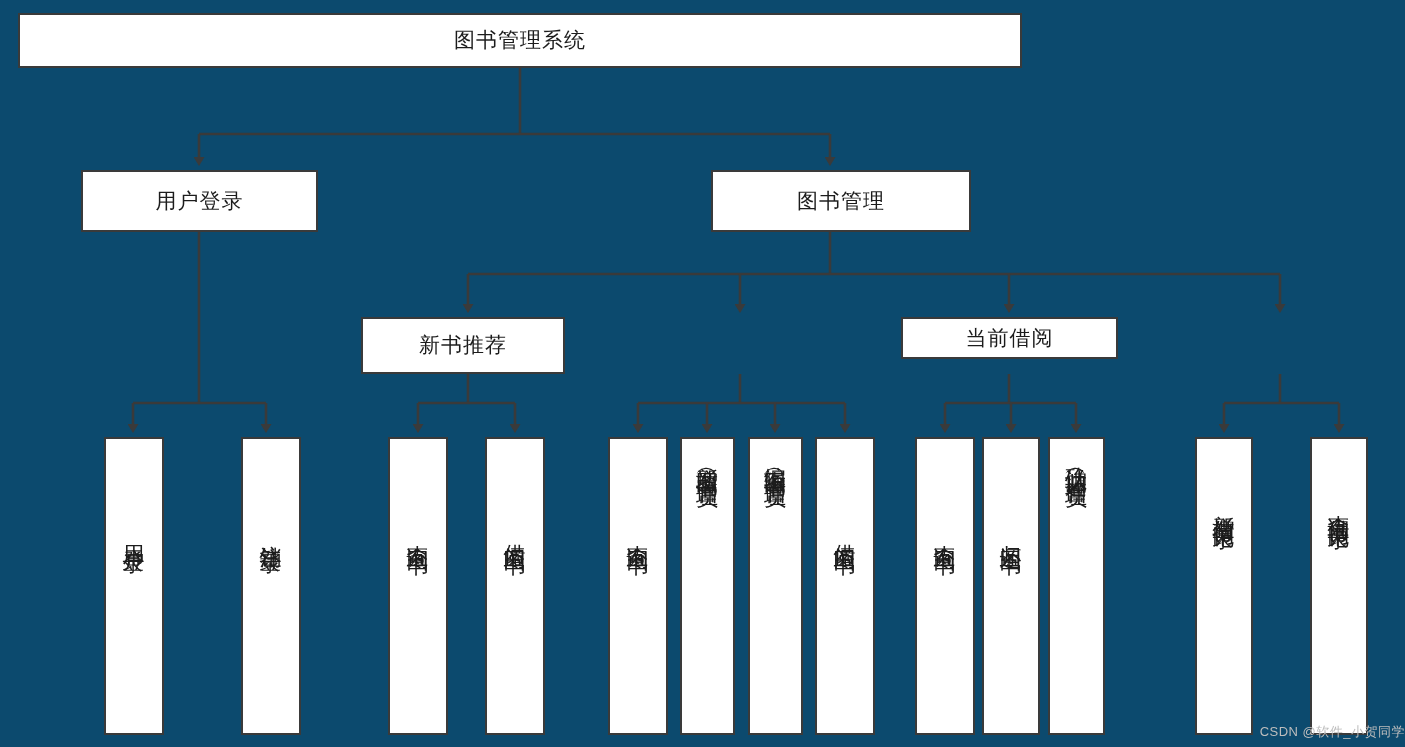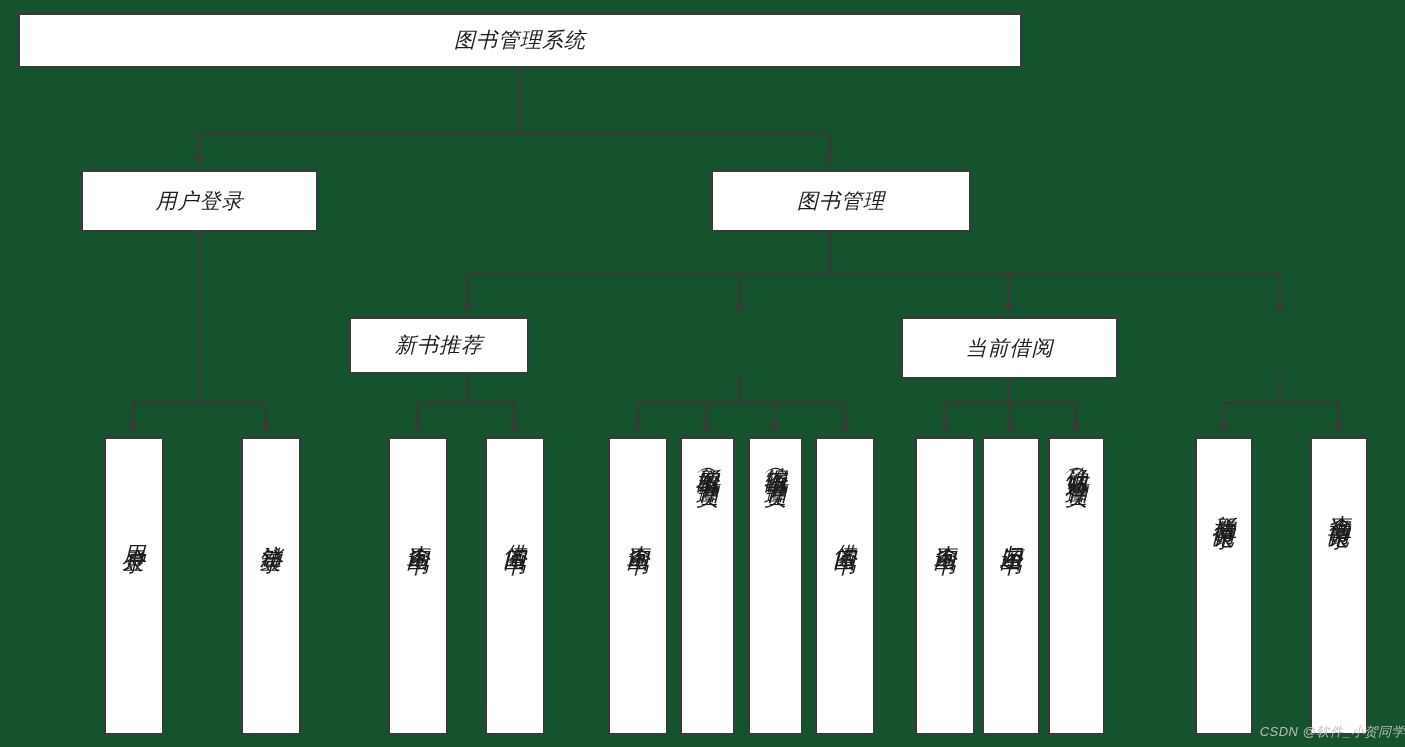--- a/index.html
+++ b/index.html
@@ -7,23 +7,22 @@
     padding: 0;
     background: #ffffff;
   }
   body {
     font-family: "Liberation Sans", "DejaVu Sans", sans-serif;
   }
   #canvas {
     position: relative;
     width: 1405px;
     height: 747px;
-    background: #14532d;
+    background: #0c4a6e;
     overflow: hidden;
-    font-style: italic;
   }
   svg#wires {
     position: absolute;
     left: 0;
     top: 0;
     width: 1405px;
     height: 747px;
     pointer-events: none;
   }
   .node {
@@ -136,24 +135,24 @@
     <span class="label">图书管理系统</span>
   </div>
 
   <div class="node horiz" style="left:81px; top:170px; width:237px; height:62px;">
     <span class="label">用户登录</span>
   </div>
   <div class="node horiz" style="left:711px; top:170px; width:260px; height:62px;">
     <span class="label">图书管理</span>
   </div>
 
-  <div class="node horiz" style="left:349px; top:317px; width:180px; height:57px;">
+  <div class="node horiz" style="left:361px; top:317px; width:204px; height:57px;">
     <span class="label">新书推荐</span>
   </div>
-  <div class="node horiz" style="left:901px; top:317px; width:217px; height:62px;align-items:center;">
+  <div class="node horiz" style="left:901px; top:317px; width:217px; height:42px;align-items:center;">
     <span class="label">当前借阅</span>
   </div>
 
   <div class="node vert midpad" style="left:104px; top:437px; width:60px; height:298px;">
     <span class="label">用户登录</span>
   </div>
   <div class="node vert midpad" style="left:241px; top:437px; width:60px; height:298px;">
     <span class="label">注销登录</span>
   </div>
   <div class="node vert midpad" style="left:388px; top:437px; width:60px; height:298px;">

